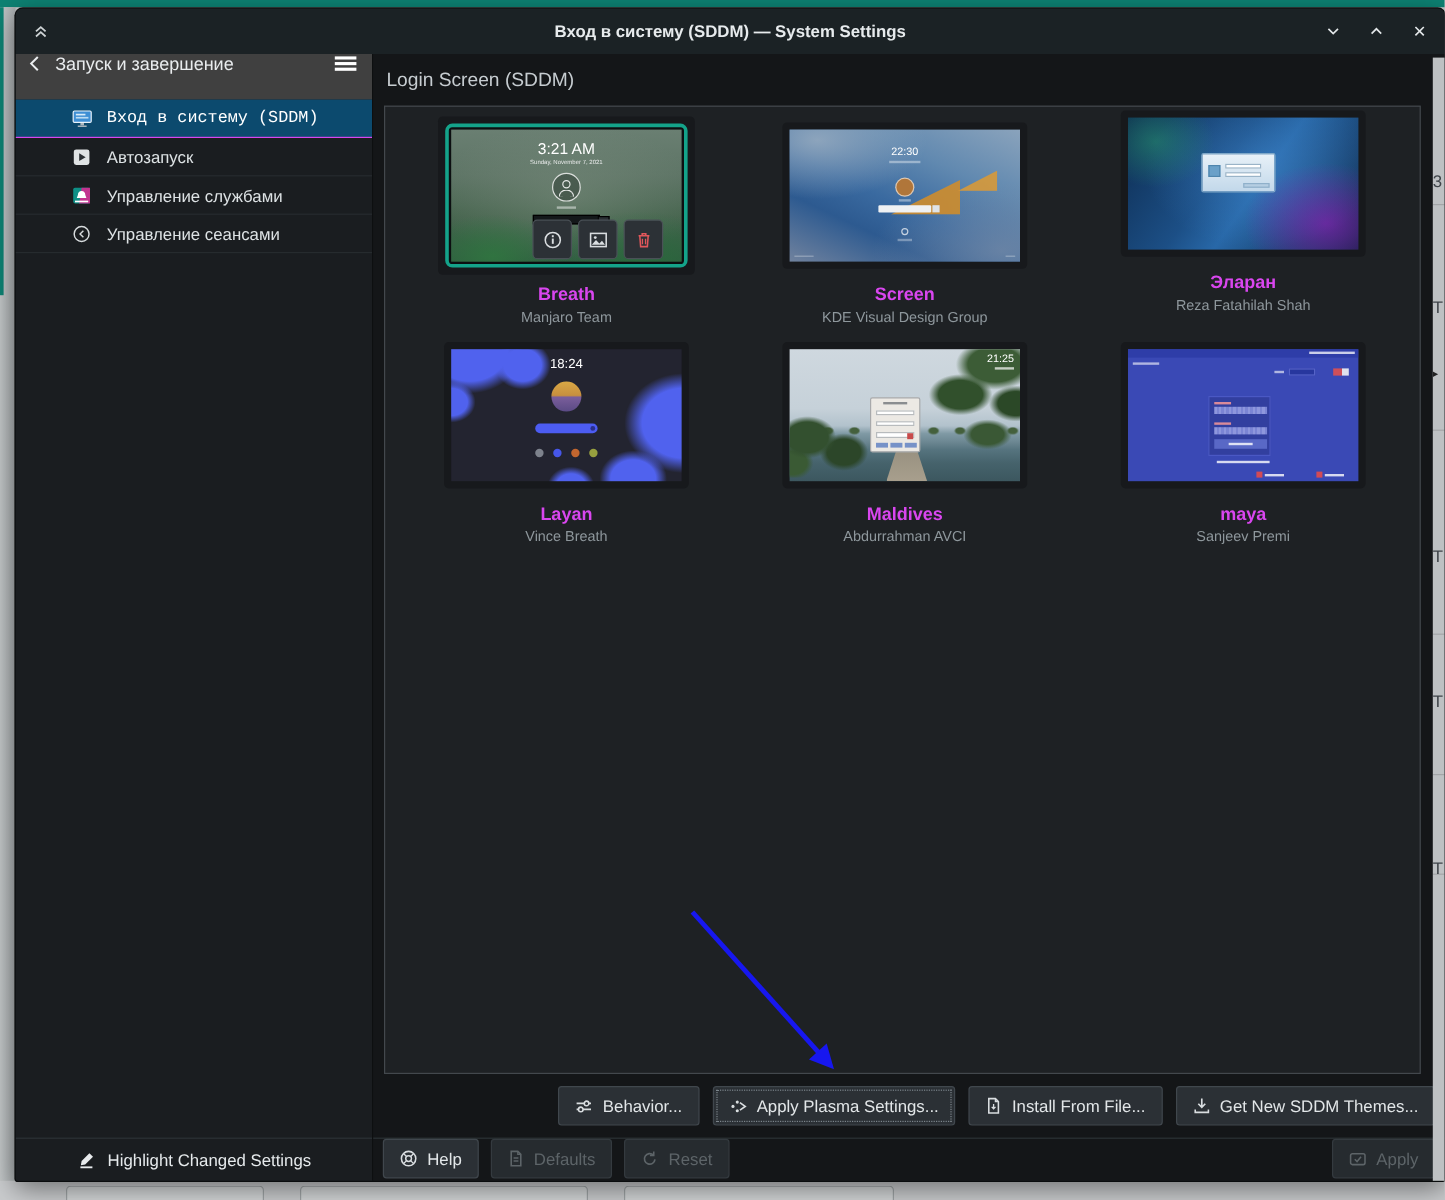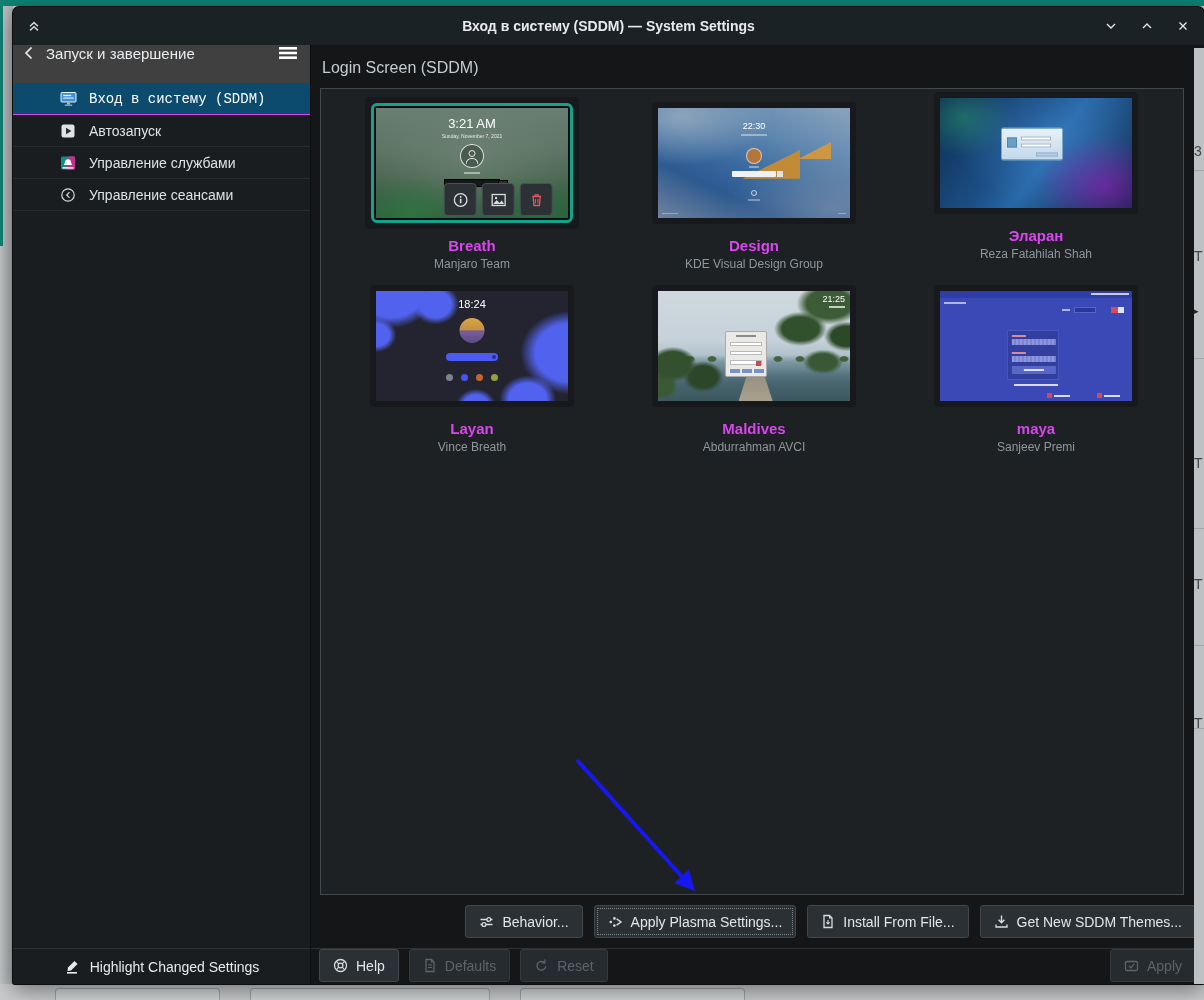--- a/index.html
+++ b/index.html
@@ -376,21 +376,21 @@
                 <div class="tline" style="left:50%;top:26px;transform:translateX(-50%);width:26px;height:1.5px;opacity:.6"></div>
                 <div class="pv-avatar"></div>
                 <div class="tline" style="left:50%;top:58px;transform:translateX(-50%);width:10px;opacity:.6"></div>
                 <div class="bz-pill"></div>
                 <div class="bz-user"></div>
                 <div class="tline" style="left:50%;top:91px;transform:translateX(-50%);width:12px;height:1.5px;opacity:.5"></div>
                 <div class="tline" style="left:4px;bottom:4px;top:auto;width:16px;height:1.5px;opacity:.5"></div>
                 <div class="tline" style="right:4px;bottom:4px;top:auto;left:auto;width:8px;height:1.5px;opacity:.5"></div>
               </div>
             </div>
-            <div class="card-name mt">Design</div>
+            <div class="card-name mt">Screen</div>
             <div class="card-author">KDE Visual Design Group</div>
           </div>
 
           <div class="card" style="left:595px;top:3px">
             <div class="tile">
               <div class="pv pv-elaran">
                 <div class="el-box">
                   <span class="el-av"></span>
                     <span class="el-in1"></span>
                     <span class="el-in2"></span>

